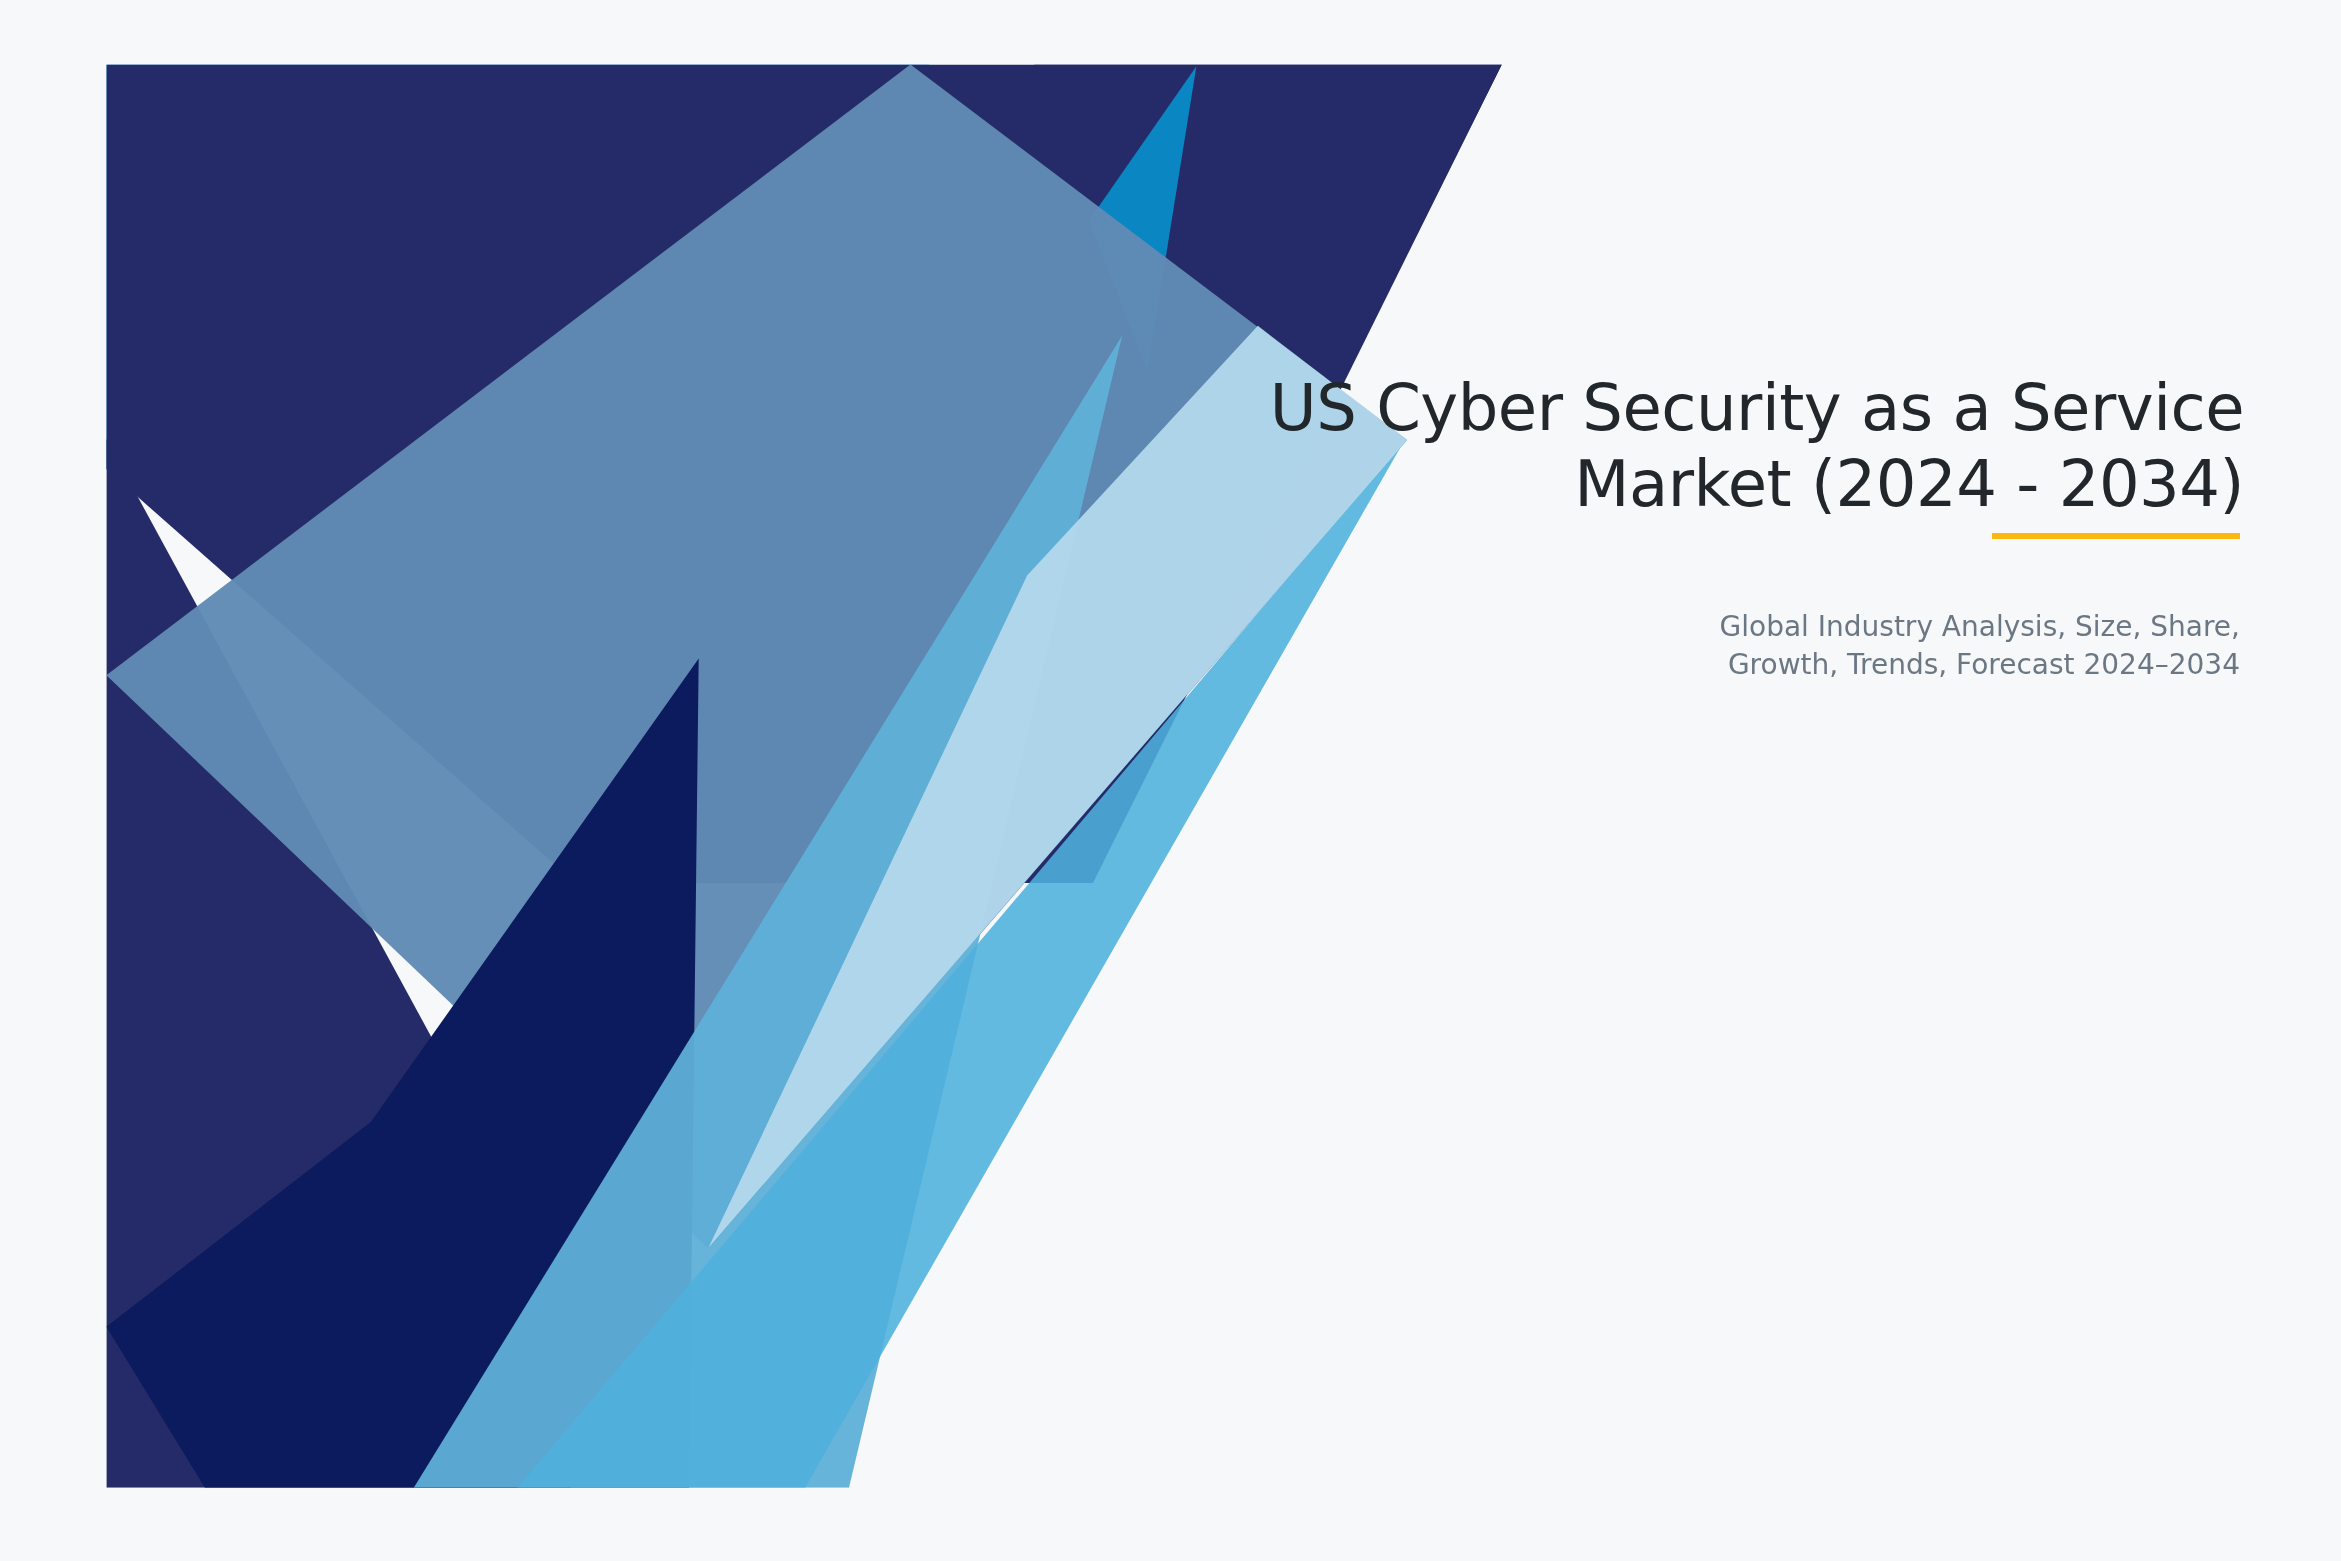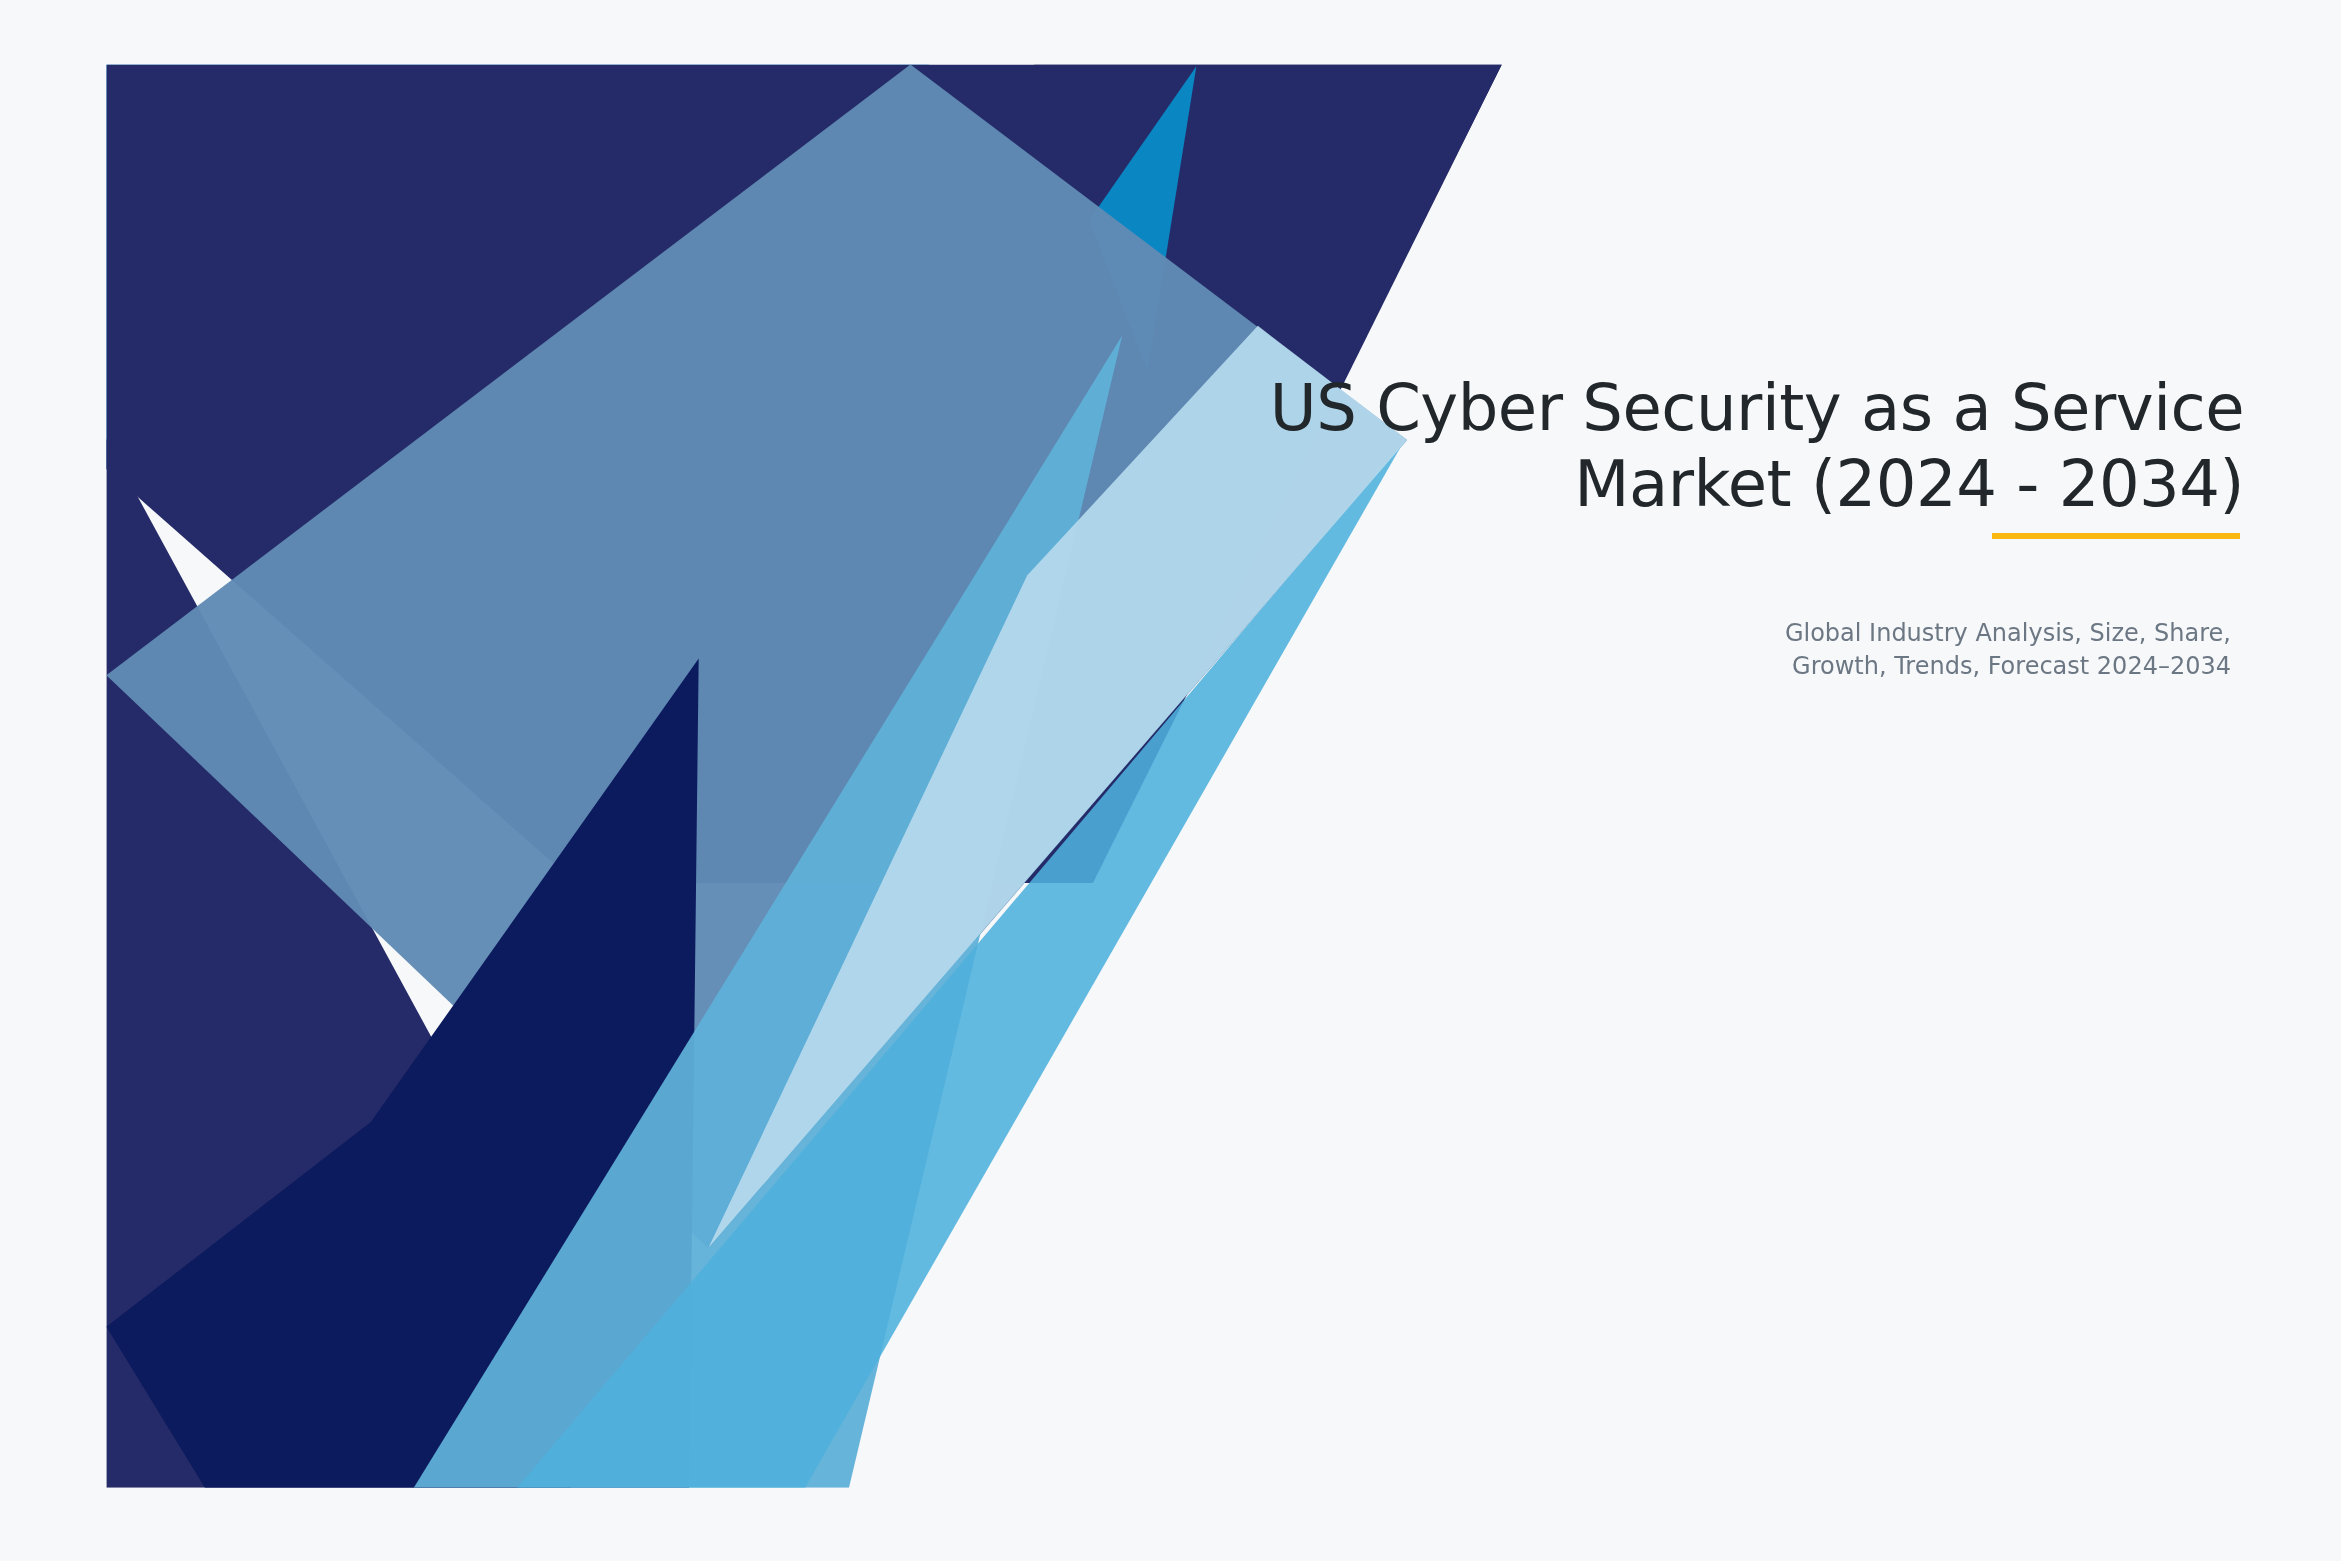--- a/index.html
+++ b/index.html
@@ -50,25 +50,25 @@
   }
   #title-accent {
     position: absolute;
     right: 3.9px;
     top: 162px;
     width: 248px;
     height: 6.3px;
     background: #FAB810;
   }
   #page-subtitle {
-    margin: 13px;
+    margin: 4px;
     padding-top: 82px;
     font-family: "DejaVu Sans", sans-serif;
     font-weight: 400;
-    font-size: 24px;
+    font-size: 28px;
     line-height: 1.36;
     color: #6C7784;
     white-space: pre-line;
   }
 </style>
 </head>
 <body>
 
 <div id="cover">
 

